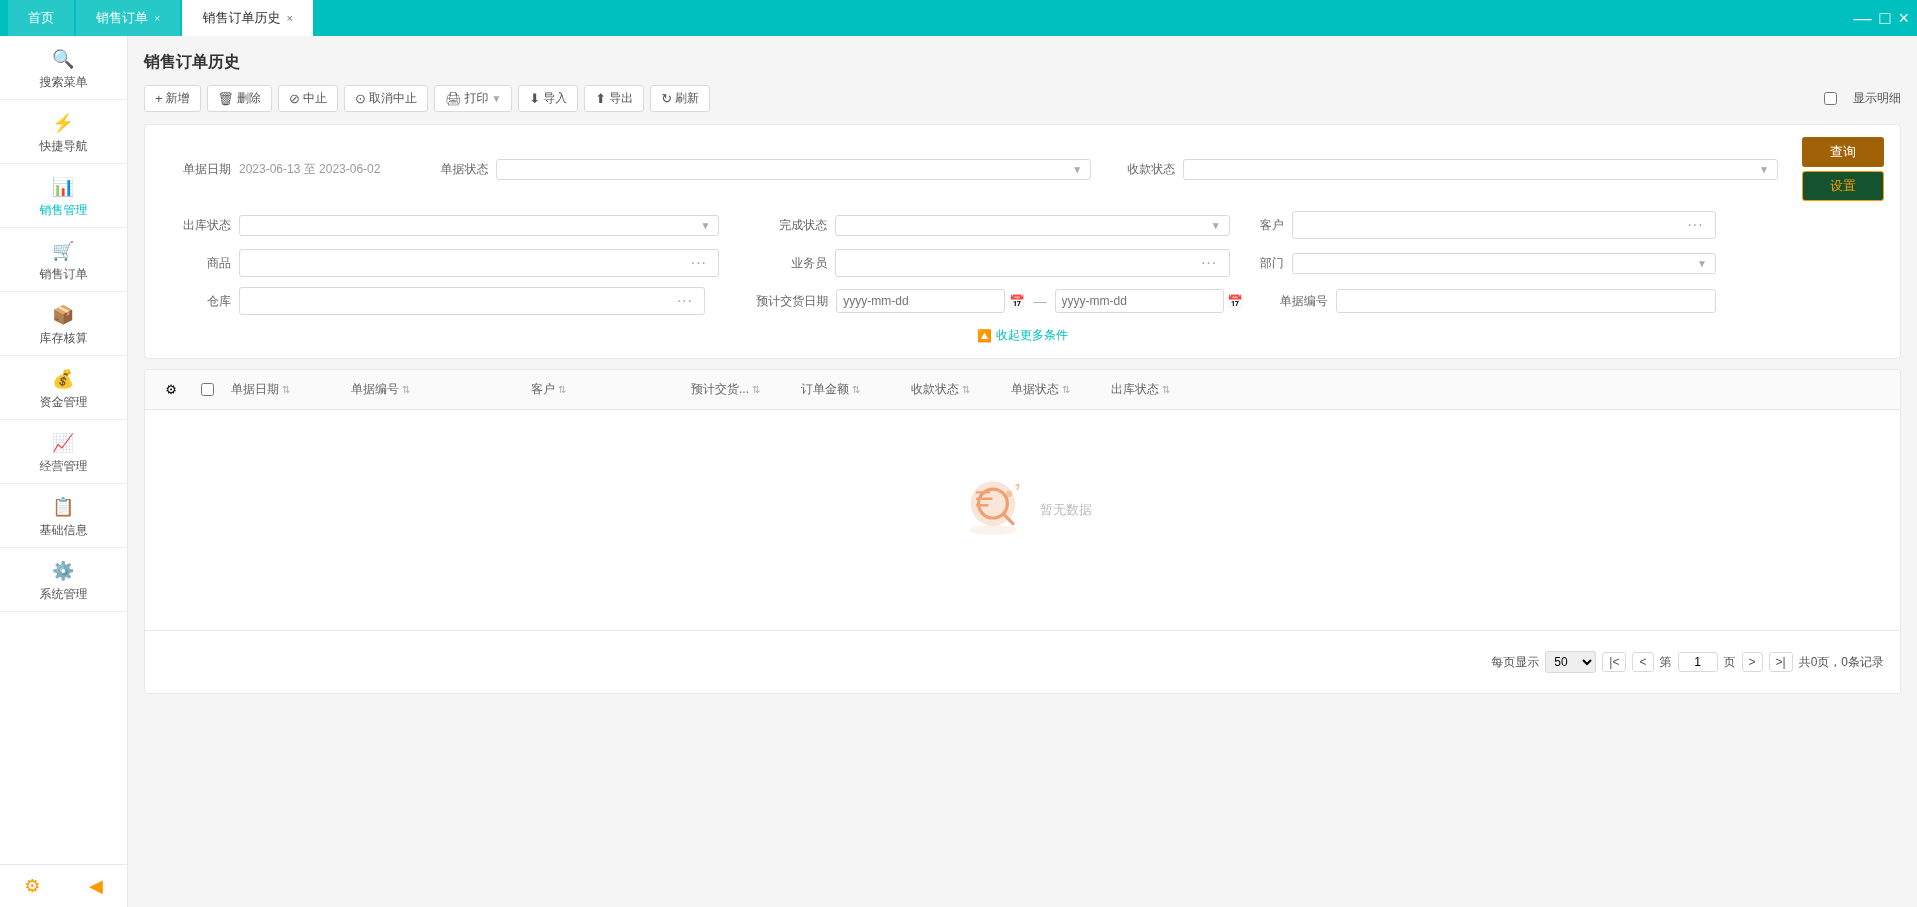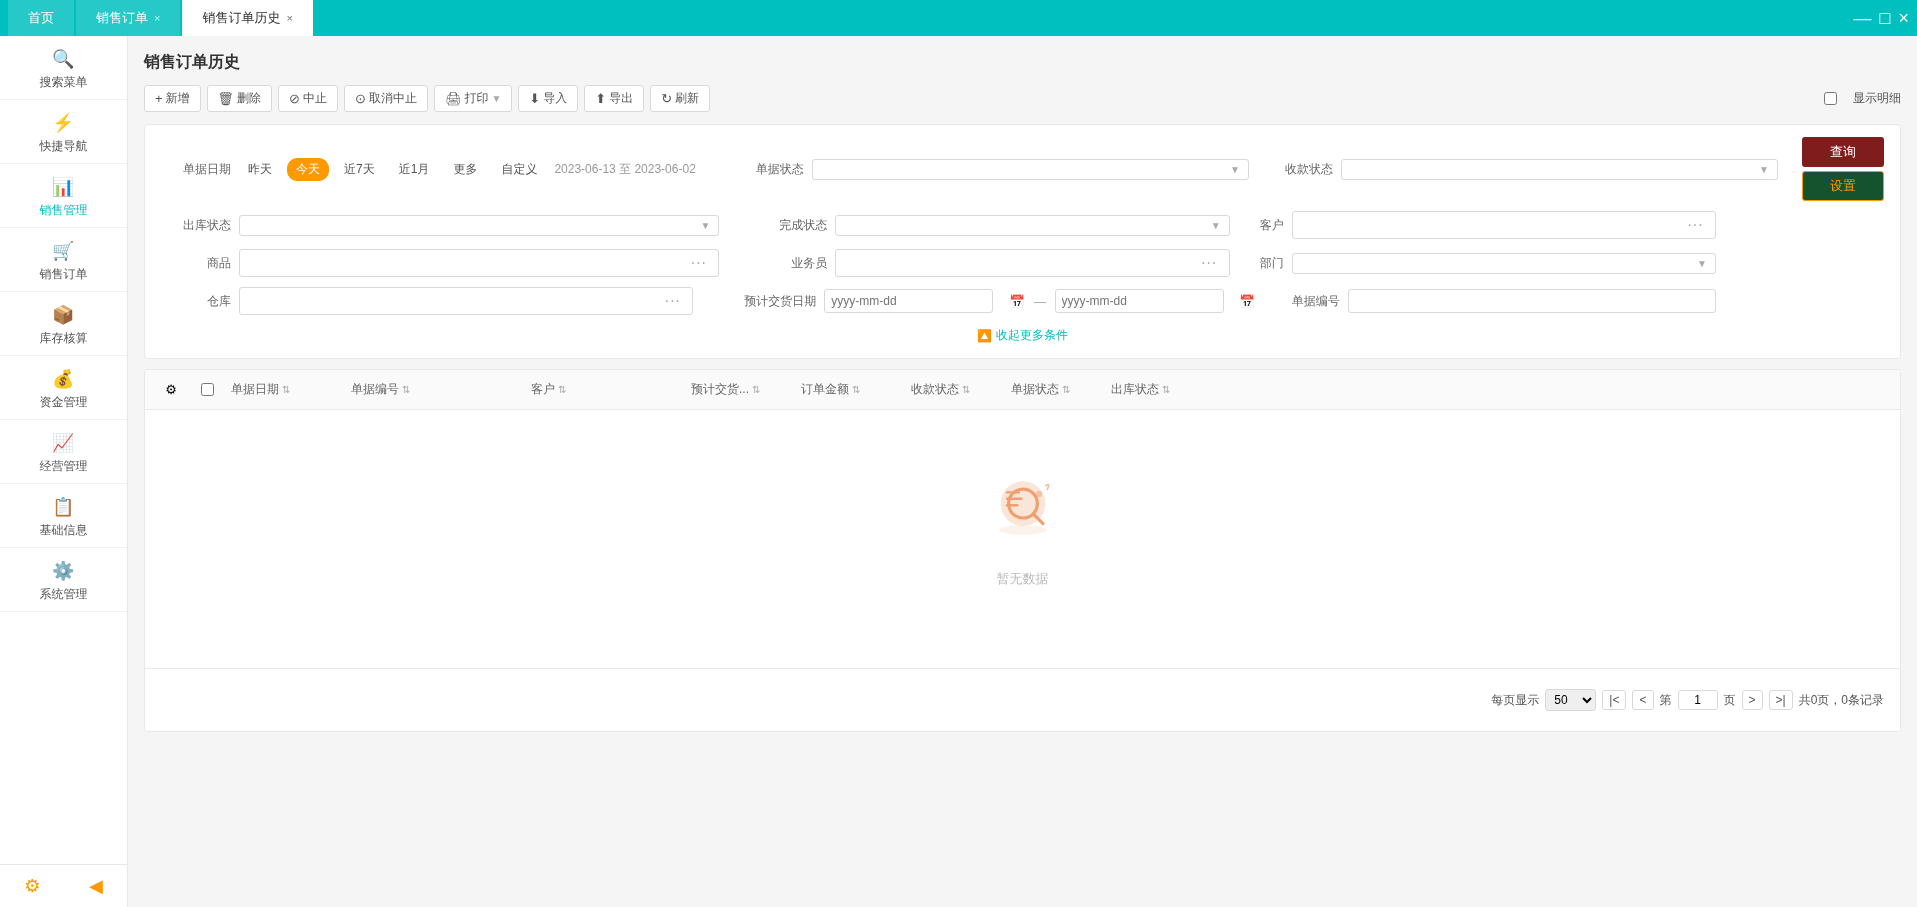--- a/index.html
+++ b/index.html
@@ -194,21 +194,21 @@
     }
     .filter-ellipsis {
       color: #aaa;
       font-size: 16px;
       cursor: pointer;
       padding: 0 4px;
     }
     .date-input-wrap {
       display: flex;
       align-items: center;
-      gap: 16px;
+      gap: 4px;
       flex: 1;
     }
     .date-input {
       flex: 1;
       border: 1px solid #d9d9d9;
       border-radius: 3px;
       padding: 4px 6px;
       font-size: 12px;
       color: #aaa;
       background: #fff;
@@ -260,27 +260,27 @@
     .th-delivery { width: 110px; }
     .th-amount { width: 110px; }
     .th-receipt { width: 100px; }
     .th-status { width: 100px; }
     .th-delivery-status { width: 100px; }
     .th-actions { flex: 1; text-align: right; display: flex; align-items: center; justify-content: flex-end; }
     .sort-icon { color: #aaa; font-size: 10px; cursor: pointer; }
 
     .empty-area {
       display: flex;
-      flex-direction: column;
+      flex-direction: row;
       align-items: center;
       justify-content: center;
       padding: 60px 0 80px;
       color: #bbb;
       font-size: 13px;
-      gap: 20px;
+      gap: 7px;
     }
     .empty-icon {
       width: 80px;
       height: 80px;
     }
 
     
     .pagination {
       display: flex;
       align-items: center;
@@ -311,21 +311,21 @@
     .page-input {
       width: 40px;
       border: 1px solid #d9d9d9;
       border-radius: 3px;
       padding: 2px 4px;
       font-size: 12px;
       text-align: center;
     }
 
     .btn-query {
-      background: #7f1d1d;
+      background: #a16207;
       color: #fff;
       border: none;
       border-radius: 3px;
       padding: 6px 28px;
       font-size: 13px;
       cursor: pointer;
       font-weight: 500;
     }
     .btn-settings {
       background: #14532d;
@@ -452,28 +452,20 @@
       <div class="display-detail-wrap">
         <input type="checkbox" style="">
         <span>显示明细</span>
       </div>
     </div>
 
     <div class="filter-area">
 
       <div class="filter-row">
         <span class="filter-label">单据日期</span>
-        <div class="date-filter-group">
-          <button class="date-btn">昨天</button>
-          <button class="date-btn active">今天</button>
-          <button class="date-btn">近7天</button>
-          <button class="date-btn">近1月</button>
-          <button class="date-btn">更多</button>
-          <button class="date-btn">自定义</button>
-        </div>
         <span class="date-range-text">2023-06-13 至 2023-06-02</span>
 
         <div style="flex:1; display:flex; align-items:center; gap:8px; margin-left:40px;">
           <span class="filter-label" style="width:60px;">单据状态</span>
           <div class="filter-select" style="flex:1;">
             <span></span>
             <span class="filter-select-arrow">▼</span>
           </div>
         </div>
 

